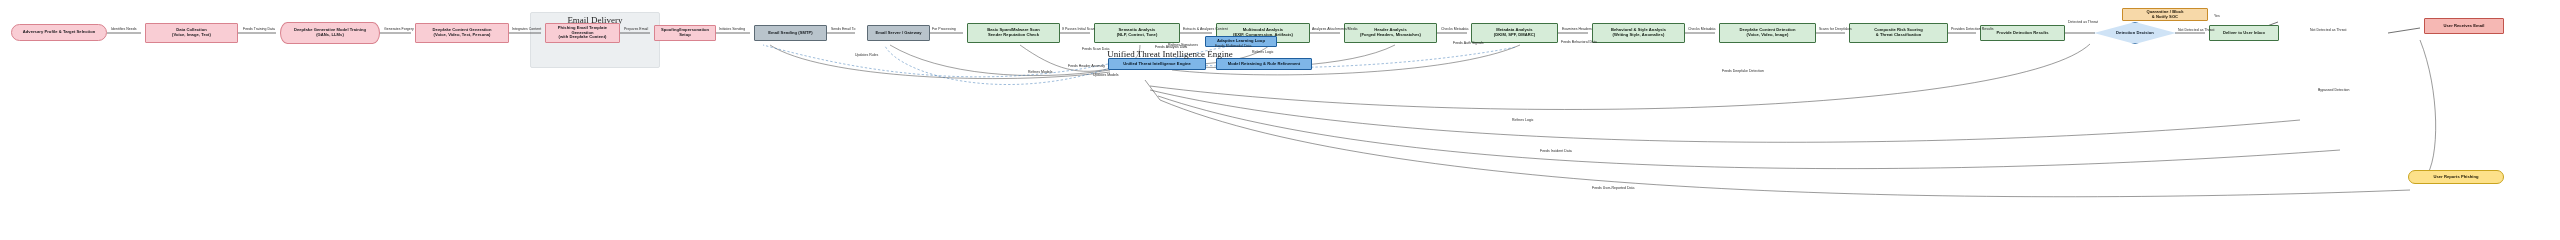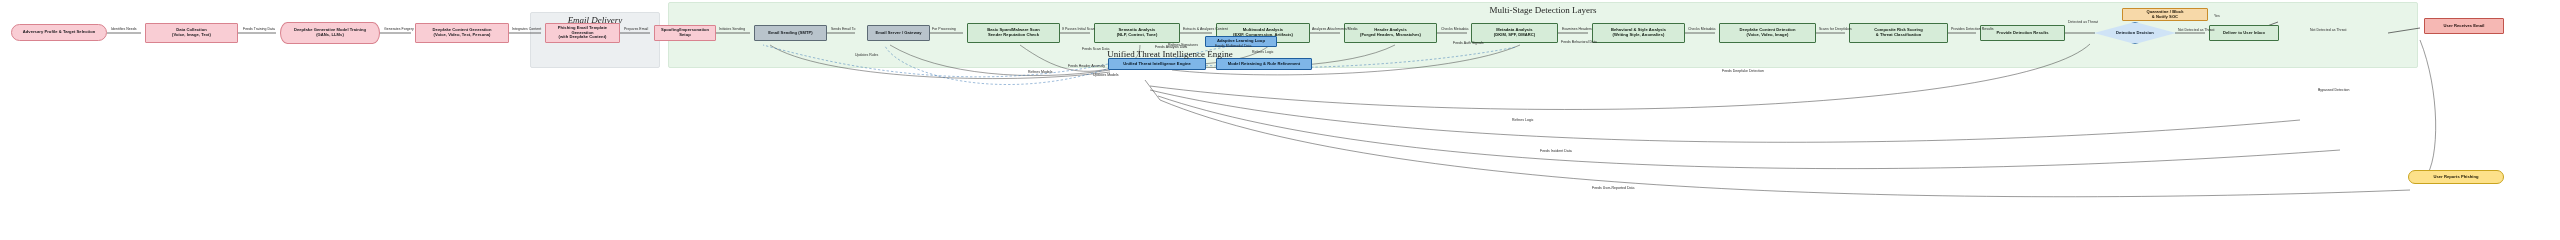--- a/index.html
+++ b/index.html
@@ -10,21 +10,21 @@
   #stage{position:absolute;left:0;top:0;width:2560px;height:218px;}
 
   
   .subgraph{position:absolute;box-sizing:border-box;border-radius:2px;}
   .subgraph .sg-title{
     position:absolute;top:2px;left:0;width:100%;text-align:center;
     font-family:"Liberation Serif", serif;
     font-size:9px;color:#1f1f1f;white-space:nowrap;
   }
   .sg-adversary{background:#fdf3e3;border:1px solid #f2e3c9;}
-  .sg-email{background:#eceff1;border:1px solid #dde1e4;font-style:italic;}
+  .sg-email{background:#eceff1;border:1px solid #dde1e4;}
   .sg-detect{background:#e8f5e9;border:1px solid #d6e9d8;}
 
   
   .node{
     position:absolute;box-sizing:border-box;
     display:flex;align-items:center;justify-content:center;
     text-align:center;line-height:1.12;
     font-size:4.1px;font-weight:bold;letter-spacing:.05px;
     padding:1px 2px;white-space:pre-line;
   }
@@ -52,23 +52,20 @@
 </head>
 <body>
 
 <div id="stage">
 
 
   <div class="subgraph sg-email" style="left:530px;top:12px;width:130px;height:56px;">
     <div class="sg-title">Email Delivery</div>
   </div>
 
-  <div class="subgraph sg-detect" style="left:668px;top:2px;width:1750px;height:66px;">
-    <div class="sg-title">Multi-Stage Detection Layers</div>
-  </div>
 
   <svg class="edges" viewBox="0 0 2560 218">
     <defs>
       <marker id="ah" markerWidth="5" markerHeight="5" refX="4.4" refY="2" orient="auto">
         <path d="M0,0 L4.6,2 L0,4 z" fill="#333"></path>
       </marker>
       <marker id="ahb" markerWidth="5" markerHeight="5" refX="4.4" refY="2" orient="auto">
         <path d="M0,0 L4.6,2 L0,4 z" fill="#2f6fb0"></path>
       </marker>
     </defs>

